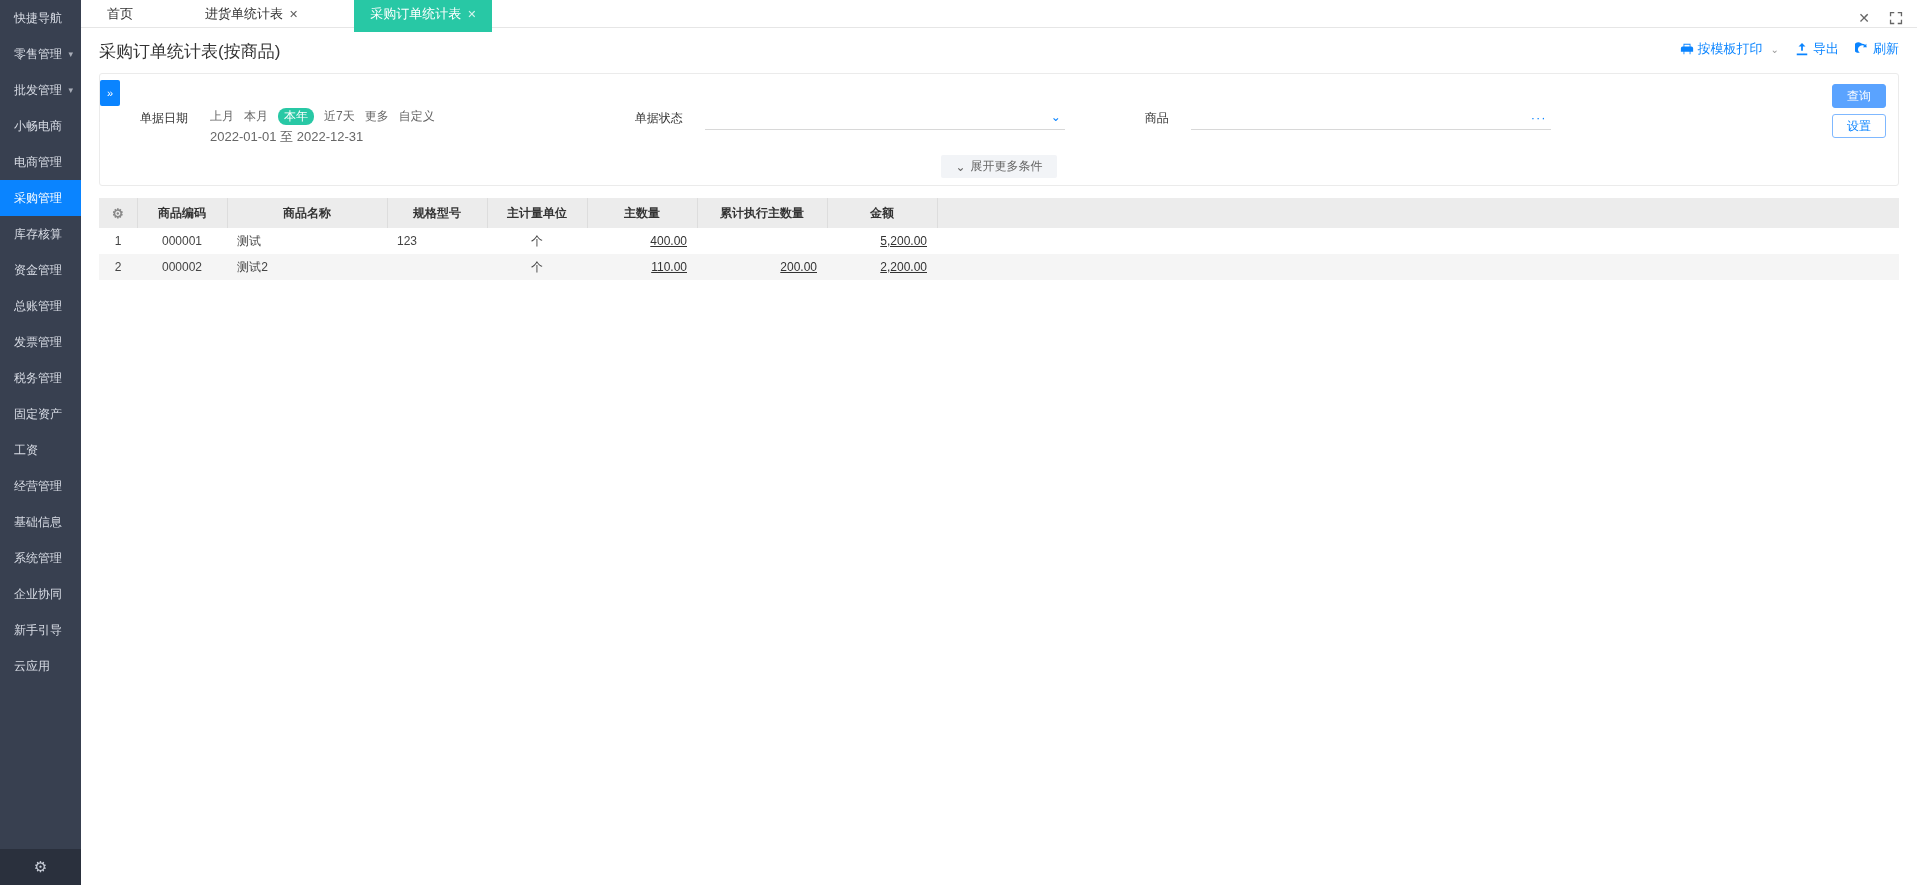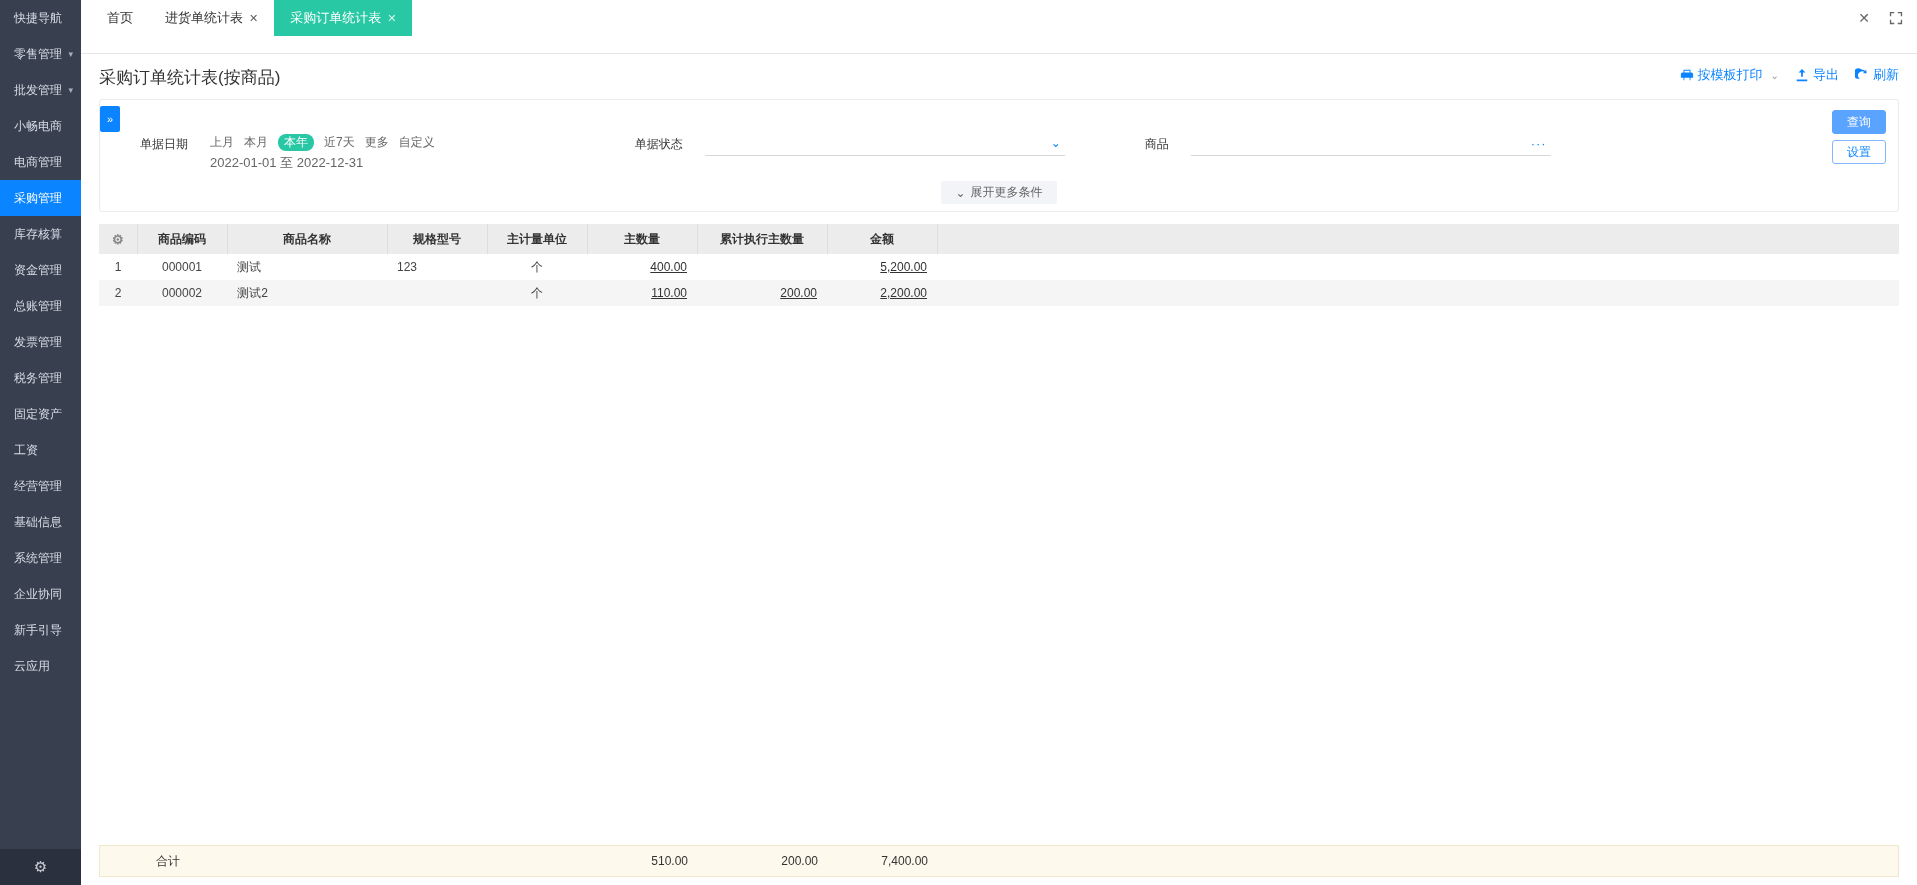--- a/index.html
+++ b/index.html
@@ -13,21 +13,21 @@
     .sidebar-item { height: 36px; display: flex; align-items: center; padding: 0 14px; font-size: 12px; color: #d8dce5; cursor: pointer; position: relative; }
     .sidebar-item.active { background: #0a84ff; color: #fff; }
     .sidebar-item .caret { position: absolute; right: 8px; font-size: 9px; opacity: 0.7; }
     .sidebar-footer { height: 36px; background: #2a303d; display: flex; align-items: center; justify-content: center; }
     .sidebar-footer .gear { font-size: 15px; color: #c9ced9; cursor: pointer; }
     
     
     .main { flex: 1; display: flex; flex-direction: column; background: #fff; position: relative; }
     
     
-    .tabbar { height: 54px; border-bottom: 1px solid #e6e6e6; display: flex; align-items: flex-start; padding-left: 10px; position: relative; }
+    .tabbar { height: 28px; border-bottom: 1px solid #e6e6e6; display: flex; align-items: center; padding-left: 10px; position: relative; gap: 40px; }
     .tab { height: 36px; line-height: 36px; padding: 0 16px; font-size: 13px; color: #333; cursor: pointer; display: flex; align-items: center; gap: 6px; }
     .tab.active { background: #28c8a5; color: #fff; }
     .tab .close { font-size: 11px; opacity: 0.8; }
     .tabbar-actions { position: absolute; right: 10px; top: 0; height: 36px; display: flex; align-items: center; gap: 10px; }
     .tabbar-actions .iconbtn { width: 22px; height: 22px; display: flex; align-items: center; justify-content: center; cursor: pointer; color: #666; font-size: 14px; }
     
     
     .page-header { display: flex; align-items: flex-start; justify-content: space-between; padding: 12px 18px 10px 18px; }
     .page-title { font-size: 17px; font-weight: 500; color: #333; }
     .page-actions { display: flex; align-items: center; gap: 16px; font-size: 13px; }
@@ -286,31 +286,14 @@
             <td class="col-qty right"><span class="linkval">110.00</span></td>
             <td class="col-exec right"><span class="linkval">200.00</span></td>
             <td class="col-amt right"><span class="linkval">2,200.00</span></td>
             <td></td>
           </tr>
         </tbody>
       </table>
       <div class="table-body-scroll"></div>
     </div>
 
-    <div class="totals">
-      <table>
-        <tbody>
-            <tr>
-          <td class="col-idx"></td>
-          <td class="label" style="width:90px">合计</td>
-          <td style="width:160px"></td>
-          <td style="width:100px"></td>
-          <td style="width:100px"></td>
-          <td class="right" style="width:110px">510.00</td>
-          <td class="right" style="width:130px">200.00</td>
-          <td class="right" style="width:110px">7,400.00</td>
-          <td></td>
-        </tr>
-      </tbody>
-        </table>
-    </div>
   </div>
 </div>
 
 </body></html>

